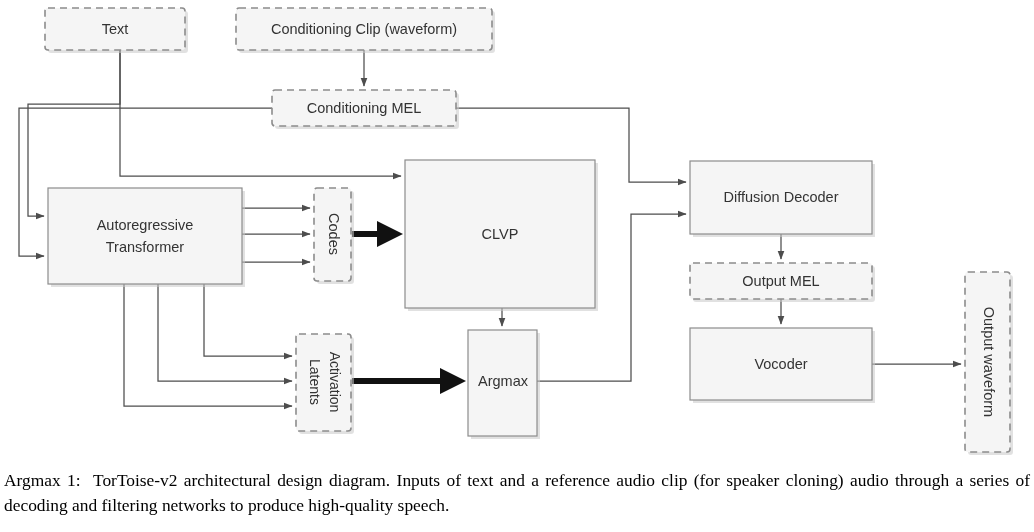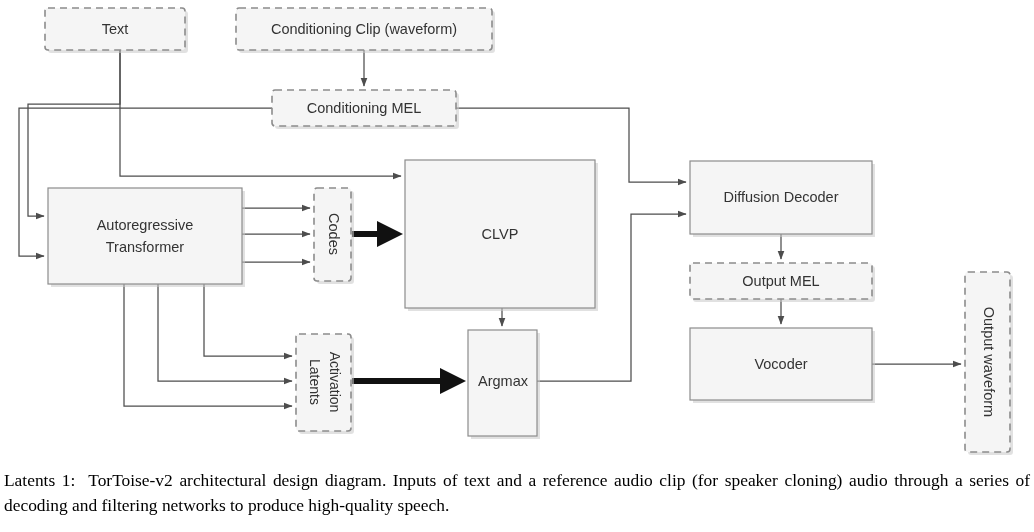--- a/index.html
+++ b/index.html
@@ -196,15 +196,15 @@
       <text class="node-label" x="781" y="365">Vocoder</text>
     </g>
 
     <g>
       <rect class="box-shadow" x="968" y="275" width="45" height="180" rx="3"></rect>
       <rect class="box-dashed" x="965" y="272" width="45" height="180" rx="3"></rect>
       <text class="node-label" x="988" y="362" transform="rotate(90 988 362)">Output waveform</text>
     </g>
   </svg>
 
-  <div id="caption"><span class="fignum">Latents 1:</span>&nbsp; <span>TorToise-v2 architectural design diagram.  Inputs of text and a reference audio clip (for speaker cloning) audio through a series of decoding and filtering networks to produce high-quality speech.</span></div>
+  <div id="caption"><span class="fignum">Argmax 1:</span>&nbsp; <span>TorToise-v2 architectural design diagram.  Inputs of text and a reference audio clip (for speaker cloning) audio through a series of decoding and filtering networks to produce high-quality speech.</span></div>
 
 </div>
 
 </body></html>

